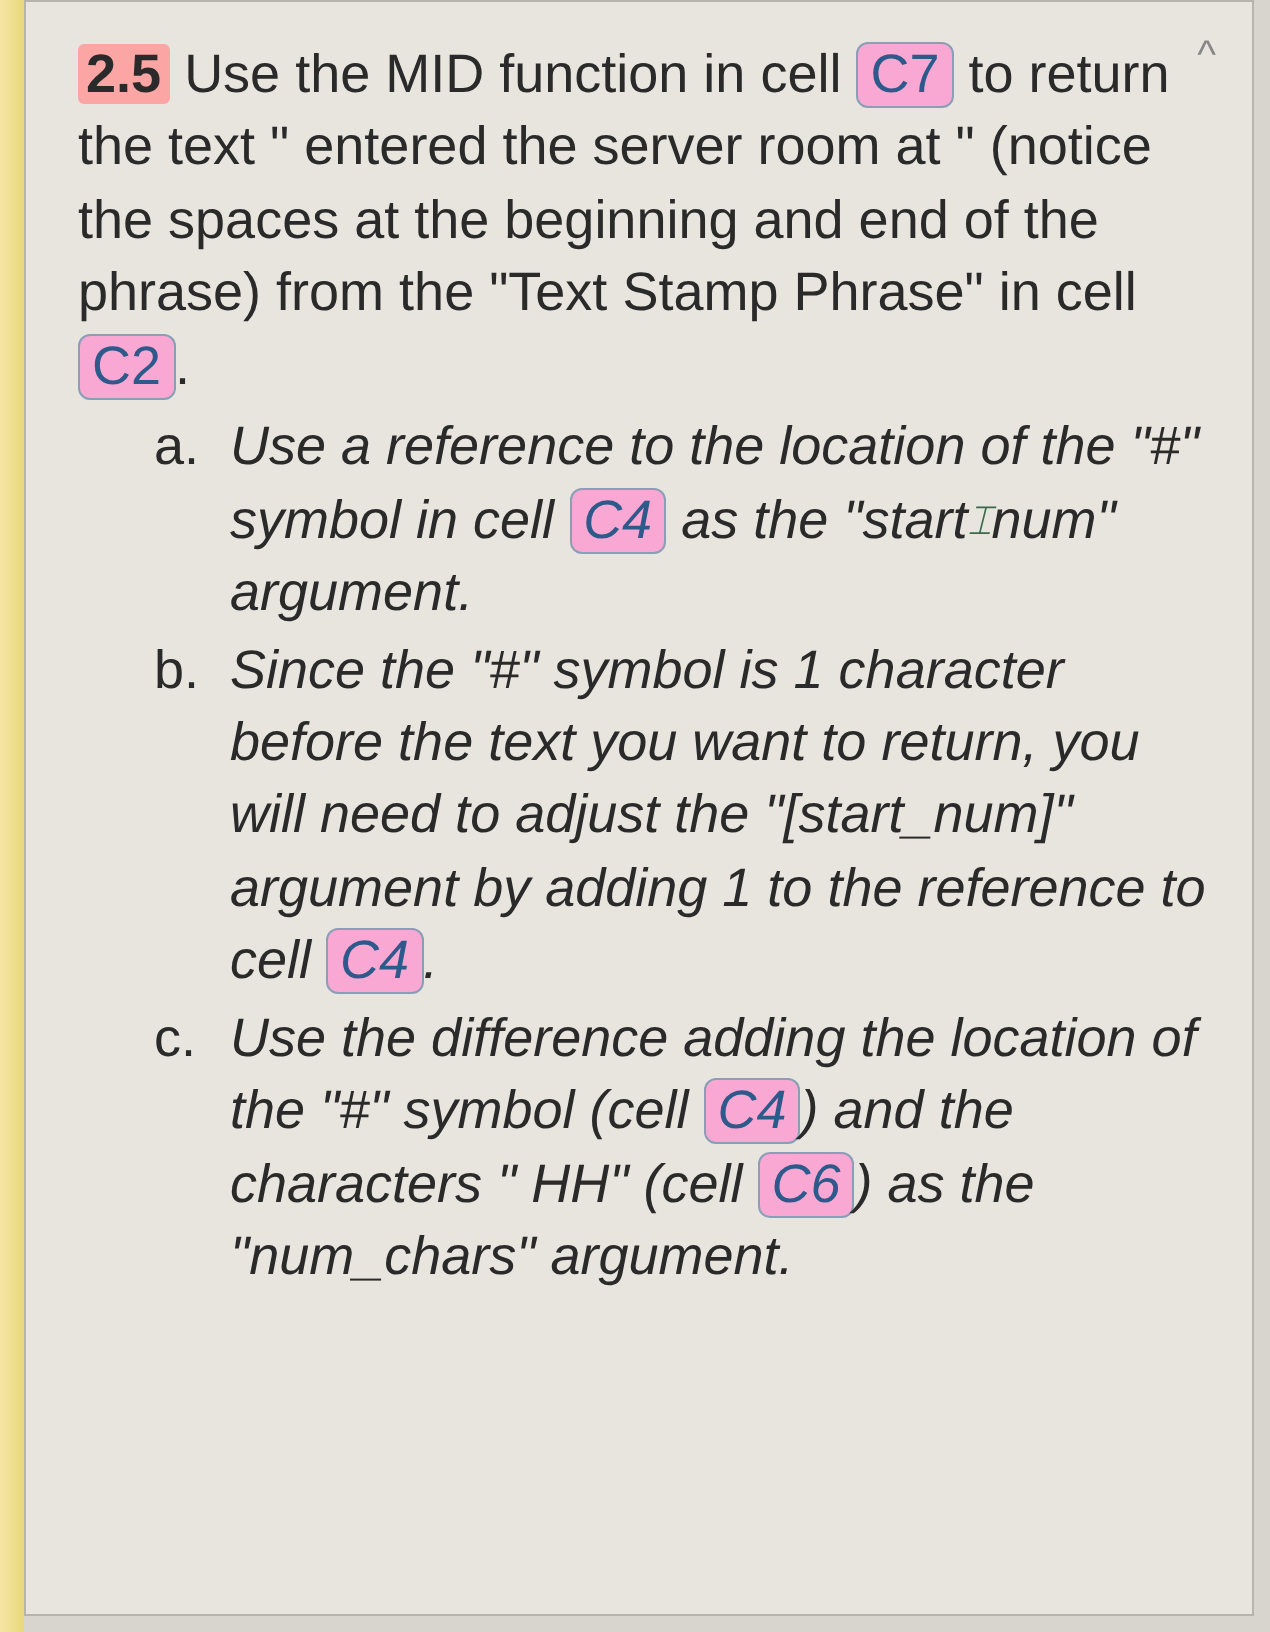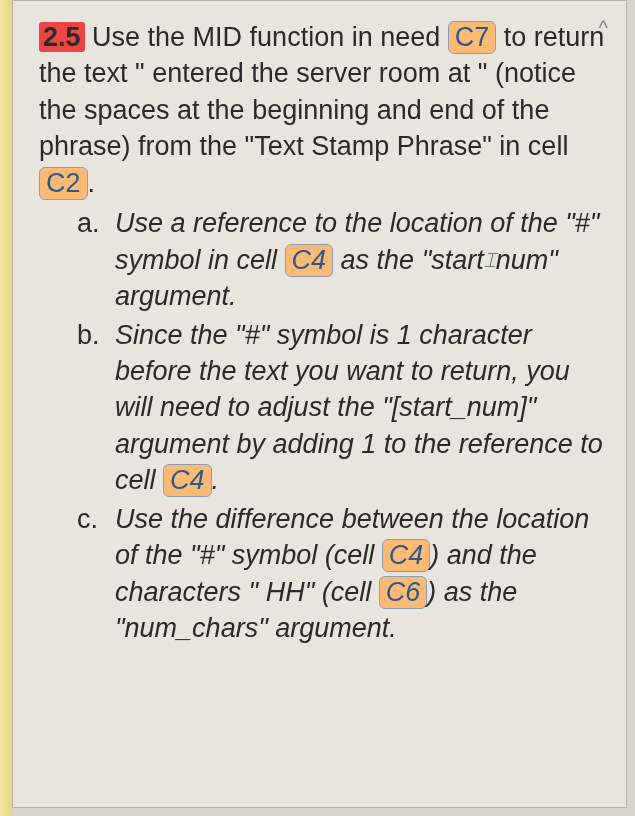--- a/index.html
+++ b/index.html
@@ -31,32 +31,32 @@
       bottom: 8px;
       background: #e8e5df;
       border: 1px solid #b8b4ac;
       padding: 18px 20px 20px 26px;
       color: #2a2a2a;
       font-size: 27px;
       line-height: 1.35;
     }
     .section-num {
       font-weight: bold;
-      background: #ef4444;
+      background: #fca5a5;
       padding: 0 4px;
       border-radius: 3px;
     }
     .cell-ref {
       display: inline-block;
       border: 1.5px solid #8a9fb5;
       border-radius: 6px;
       padding: 0 6px;
       color: #2d5a8a;
       font-weight: 500;
-      background: #fdba74;
+      background: #f9a8d4;
       line-height: 1.15;
     }
     .main-text {
       display: block;
     }
     .sub-list {
       padding-left: 38px;
       margin-top: 4px;
     }
     .sub-item {
@@ -90,21 +90,21 @@
 <body>
 
 <div class="left-strip"></div>
 
 <div class="content-box">
 
   <span class="chevron">^</span>
 
   <div class="main-text">
     <span class="section-num">2.5</span>
-    <span>Use the MID function in need </span>
+    <span>Use the MID function in cell </span>
     <span class="cell-ref">C7</span><span> to return the text " entered the server room at " (notice the spaces at the beginning and end of the phrase) from the "Text Stamp Phrase" in cell </span>
     <span class="cell-ref">C2</span><span>.</span>
   </div>
 
   <div class="sub-list">
 
     <div class="sub-item">
       <div class="sub-letter">a.</div>
       <div class="sub-text">
         <span>Use a reference to the location of the "#" symbol in cell </span><span class="cell-ref">C4</span><span> as the "start</span><span class="cursor-artifact">⌶</span><span>num" argument.</span>
@@ -114,19 +114,19 @@
     <div class="sub-item">
       <div class="sub-letter">b.</div>
       <div class="sub-text">
         <span>Since the "#" symbol is 1 character before the text you want to return, you will need to adjust the "[start_num]" argument by adding 1 to the reference to cell </span><span class="cell-ref">C4</span><span>.</span>
       </div>
     </div>
 
     <div class="sub-item">
       <div class="sub-letter">c.</div>
       <div class="sub-text">
-        <span>Use the difference between the location of the "#" symbol (cell </span><span class="cell-ref">C4</span><span>) and the characters " HH" (cell </span><span class="cell-ref">C6</span><span>) as the "num_chars" argument.</span>
+        <span>Use the difference adding the location of the "#" symbol (cell </span><span class="cell-ref">C4</span><span>) and the characters " HH" (cell </span><span class="cell-ref">C6</span><span>) as the "num_chars" argument.</span>
       </div>
     </div>
 
   </div>
 
 </div>
 
 </body></html>

